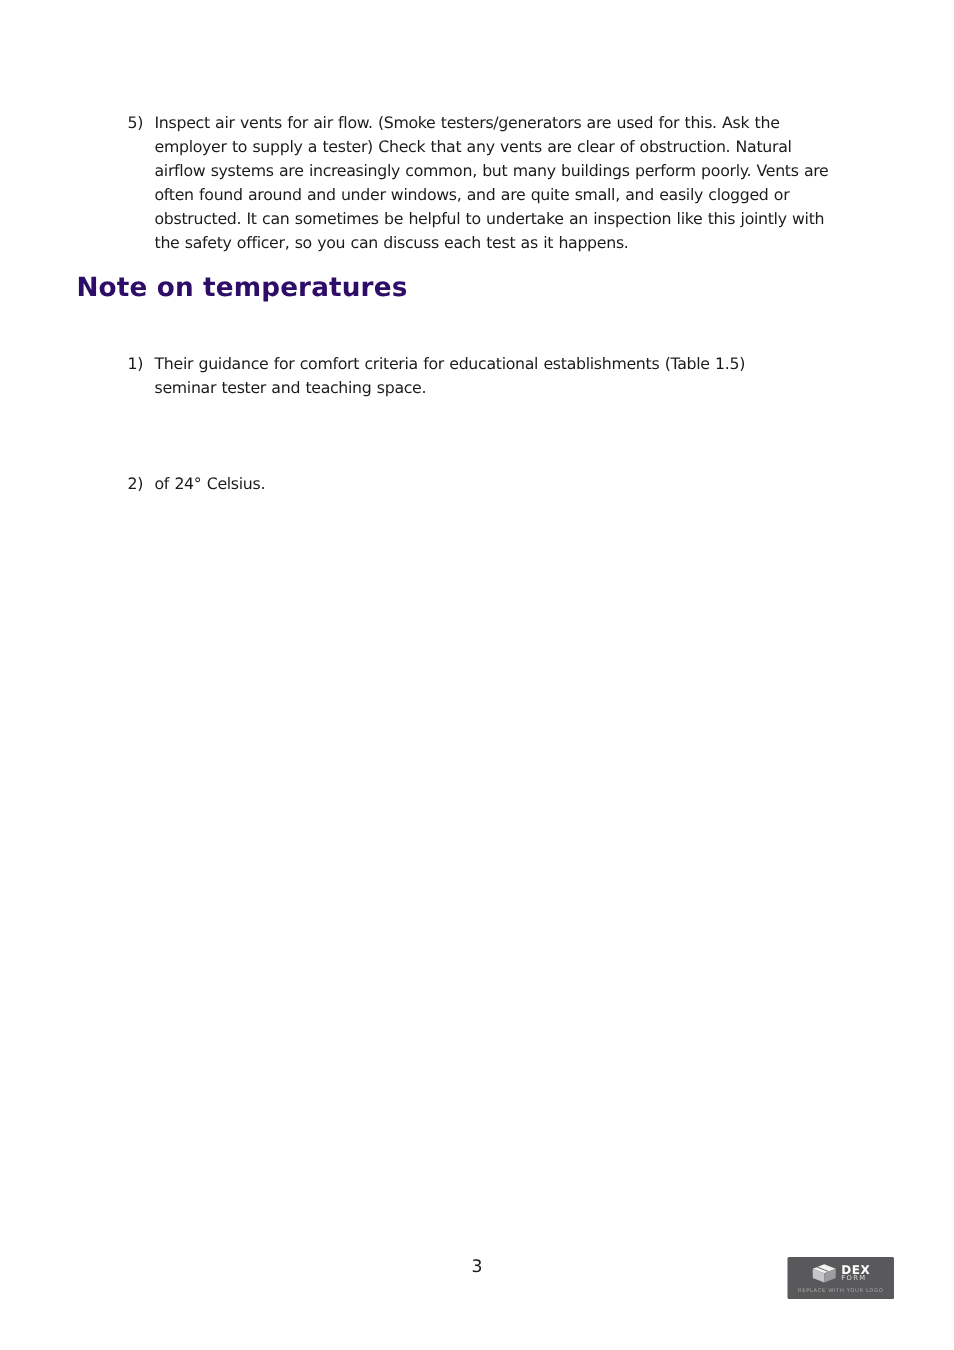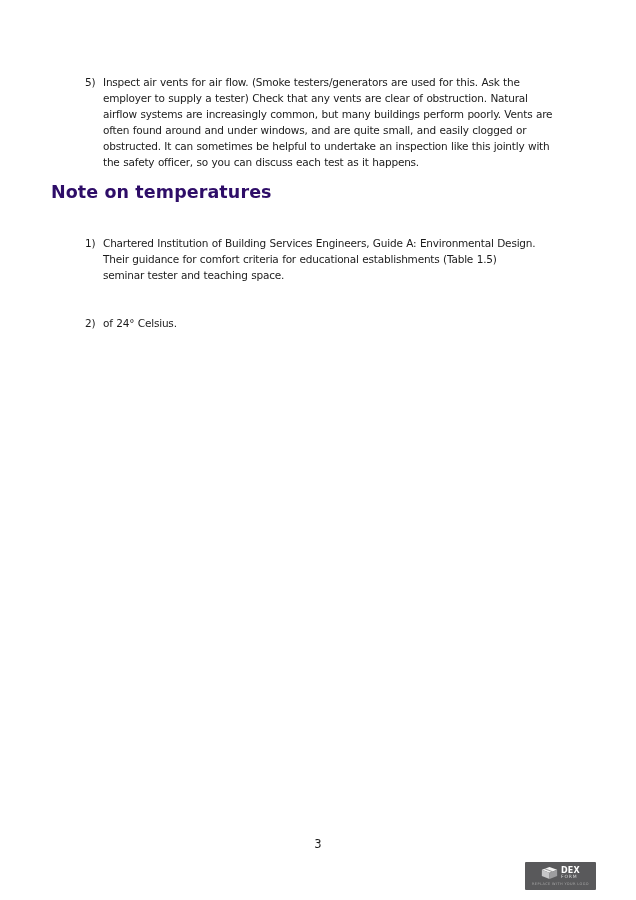--- a/index.html
+++ b/index.html
@@ -67,21 +67,20 @@
     width:71px;
     height:28px;
     background:var(--logo-background);
     border-radius:1px;
     display:flex;
     flex-direction:column;
     align-items:center;
     justify-content:center;
     gap:2px;
     cursor:pointer;
-    margin-top:24px;
   }
   .logo-row{
     display:flex;
     align-items:center;
     gap:3px;
   }
   .logo-icon{display:block;}
   .brand1{
     font-size:8px;
     font-weight:bold;
@@ -116,21 +115,20 @@
     <div class="ln">obstructed. It can sometimes be helpful to undertake an inspection like this jointly with</div>
     <div class="ln">the safety officer, so you can discuss each test as it happens.</div>
   </div>
 </div>
 
 <div class="heading">Note on temperatures</div>
 
 <div class="numbered-para" style="top:235px">
   <span class="num">1)</span>
   <div class="lines">
-    <div class="ln">Chartered Institution of Building Services Engineers, Guide A: Environmental Design.</div>
     <div class="ln">Their guidance for comfort criteria for educational establishments (Table 1.5)</div>
     <div class="ln">seminar tester and teaching space.</div>
   </div>
 </div>
 
 <div class="numbered-para" style="top:315px">
   <span class="num">2)</span>
   <div class="lines">
     <div class="ln">of 24° Celsius.</div>
   </div>

